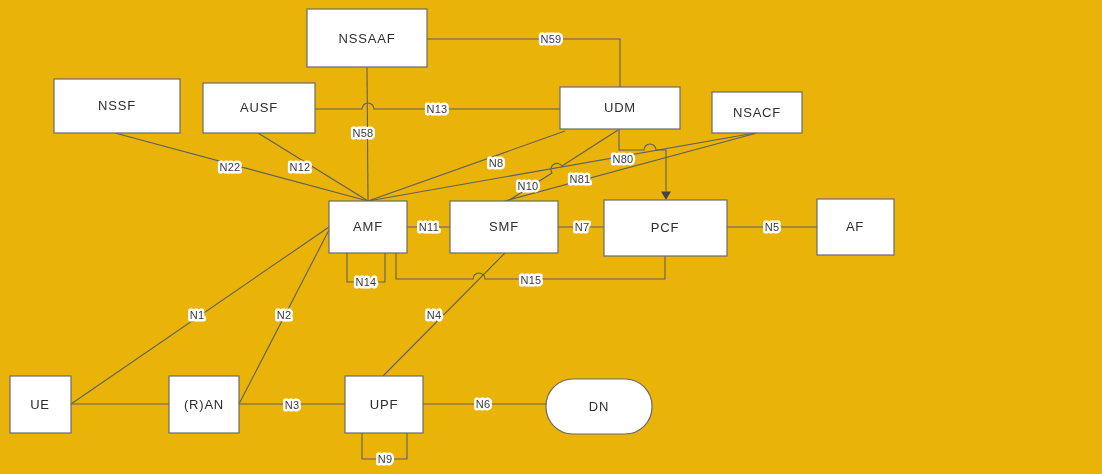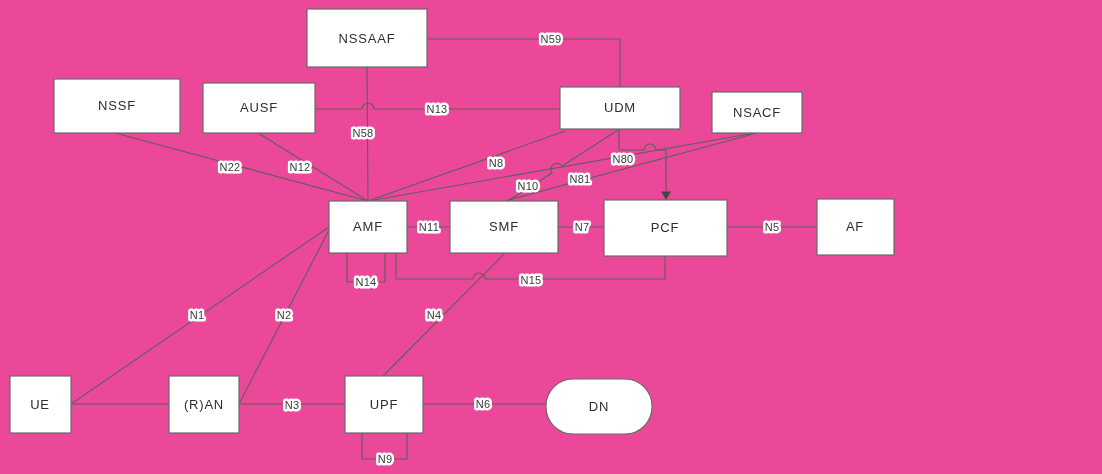--- a/index.html
+++ b/index.html
@@ -1,19 +1,19 @@
 <!DOCTYPE html>
 <html><head>
 <meta charset="utf-8">
 <style>
   html,body{margin:0;padding:0;background:#ffffff;}
   .stage{
     position:relative;
     width:1102px;height:474px;
-    background:#ec4899;
+    background:#eab308;
     border-right:1px solid #d6d6d6;
     font-family:"Liberation Sans", sans-serif;
     overflow:hidden;
   }
   svg{display:block;}
   .edge{fill:none;stroke:#5f5f5f;stroke-width:1.1;}
   .box{fill:#ffffff;stroke:#6a6a6a;stroke-width:1.2;}
   .node-label{
     font-family:"Liberation Sans", sans-serif;
     font-size:13px;letter-spacing:0.8px;

